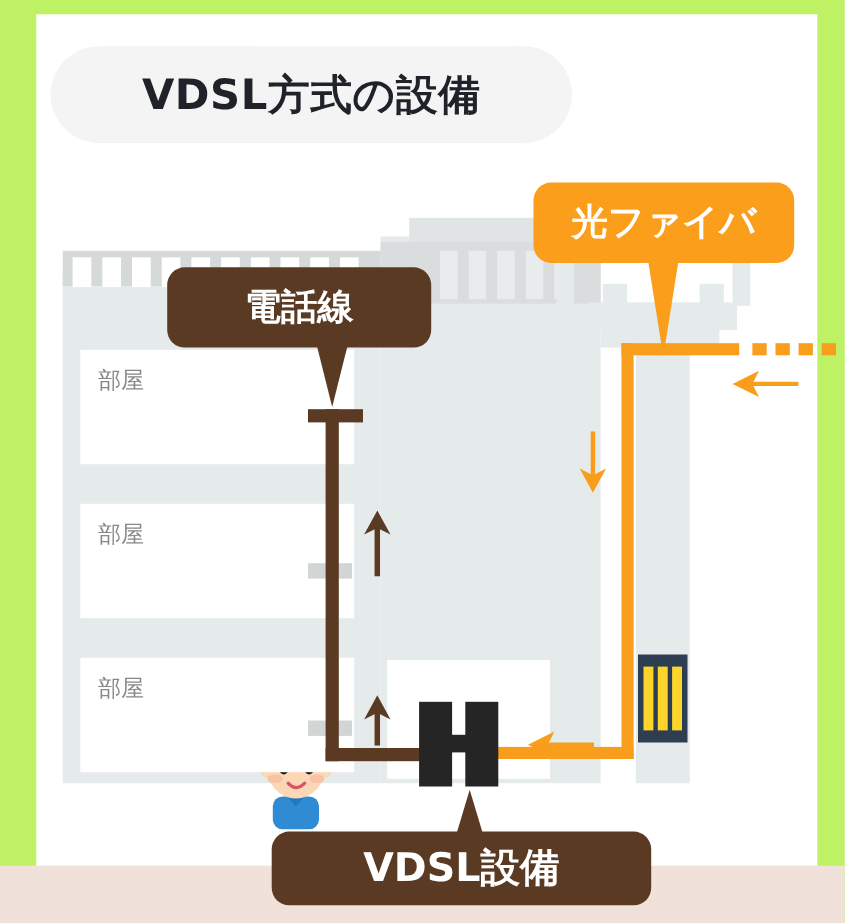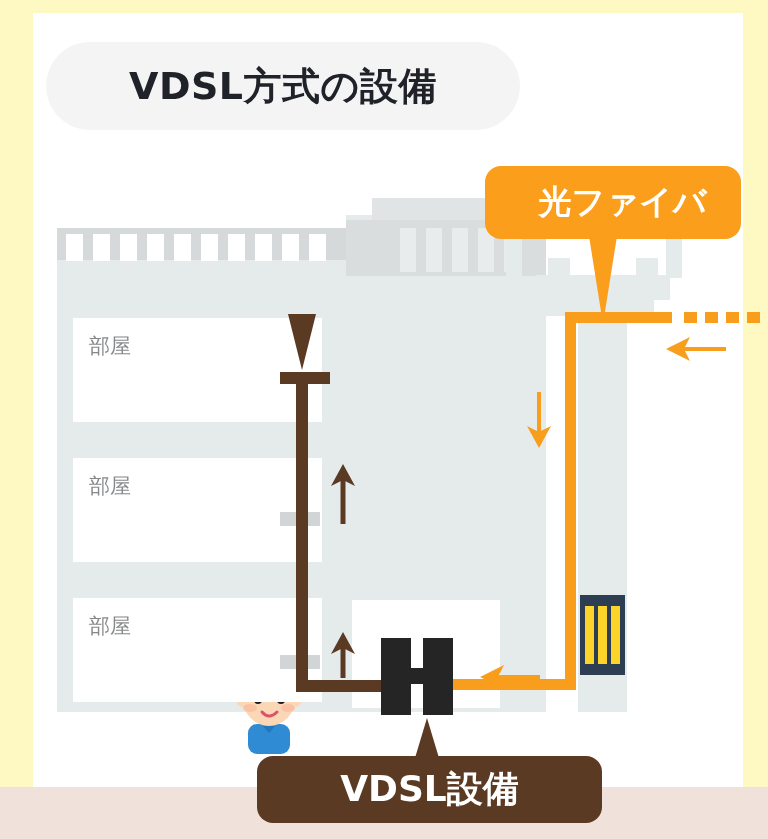--- a/index.html
+++ b/index.html
@@ -4,21 +4,21 @@
 <style>
   html, body {
     margin: 0; padding: 0;
     background: #f2f2f2;
     font-family: "DejaVu Sans", "Liberation Sans", sans-serif;
   }
   #stage {
     position: relative;
     width: 768px; height: 839px;
     overflow: hidden;
-    background: #fef9c3;
+    background: #bef264;
   }
   
   .bg-bottom-strip {
     position: absolute; left: 0; bottom: 0; width: 768px; height: 52px;
     background: #f0e2da;
   }
   .card {
     position: absolute; left: 33px; top: 13px;
     width: 710px; height: 778px;
     background: #ffffff;
@@ -106,25 +106,25 @@
   .pole-mark-stripe { position: absolute; width: 9px; height: 58px; background: #fdd52a; top: 11px; }
 
   
   .callout {
     position: absolute;
     border-radius: 16px;
     display: flex; align-items: center; justify-content: center;
     color: #ffffff; font-weight: bold;
   }
   .callout-brown { background: #5b3a23; }
-  .callout-orange { background: #fa9e1b; padding-left: 19px; }
+  .callout-orange { background: #fa9e1b; }
 
   .lbl-phone { left: 152px; top: 243px; width: 240px; height: 73px; font-size: 33px; }
   .lbl-fiber { left: 485px; top: 166px; width: 237px; height: 73px; font-size: 33px; }
-  .lbl-vdsl  { left: 257px; top: 756px; width: 345px; height: 67px; font-size: 36px; }
+  .lbl-vdsl  { left: 247px; top: 756px; width: 345px; height: 67px; font-size: 36px; }
 
   .ptr { position: absolute; width: 0; height: 0; }
   .ptr-phone {
     left: 288px; top: 314px;
     border-left: 14px solid transparent; border-right: 14px solid transparent;
     border-top: 56px solid #5b3a23;
   }
   .ptr-fiber {
     left: 589px; top: 236px;
     border-left: 14px solid transparent; border-right: 14px solid transparent;
@@ -264,19 +264,22 @@
     <line x1="62" y1="16" x2="18" y2="16" stroke="#f99d1c" stroke-width="4"></line>
     <path d="M2 16 L26 4 L20 16 L26 28 Z" fill="#f99d1c"></path>
   </svg>
 
   <div class="ptr ptr-fiber"></div>
   <div class="callout callout-orange lbl-fiber">
     <span>光ファイバ</span>
   </div>
 
   <div class="ptr ptr-phone"></div>
+  <div class="callout callout-brown lbl-phone">
+    <span>電話線</span>
+  </div>
 
   <div class="ptr ptr-vdsl"></div>
   <div class="callout callout-brown lbl-vdsl">
     <span>VDSL設備</span>
   </div>
 
 </div>
 
 </body></html>

